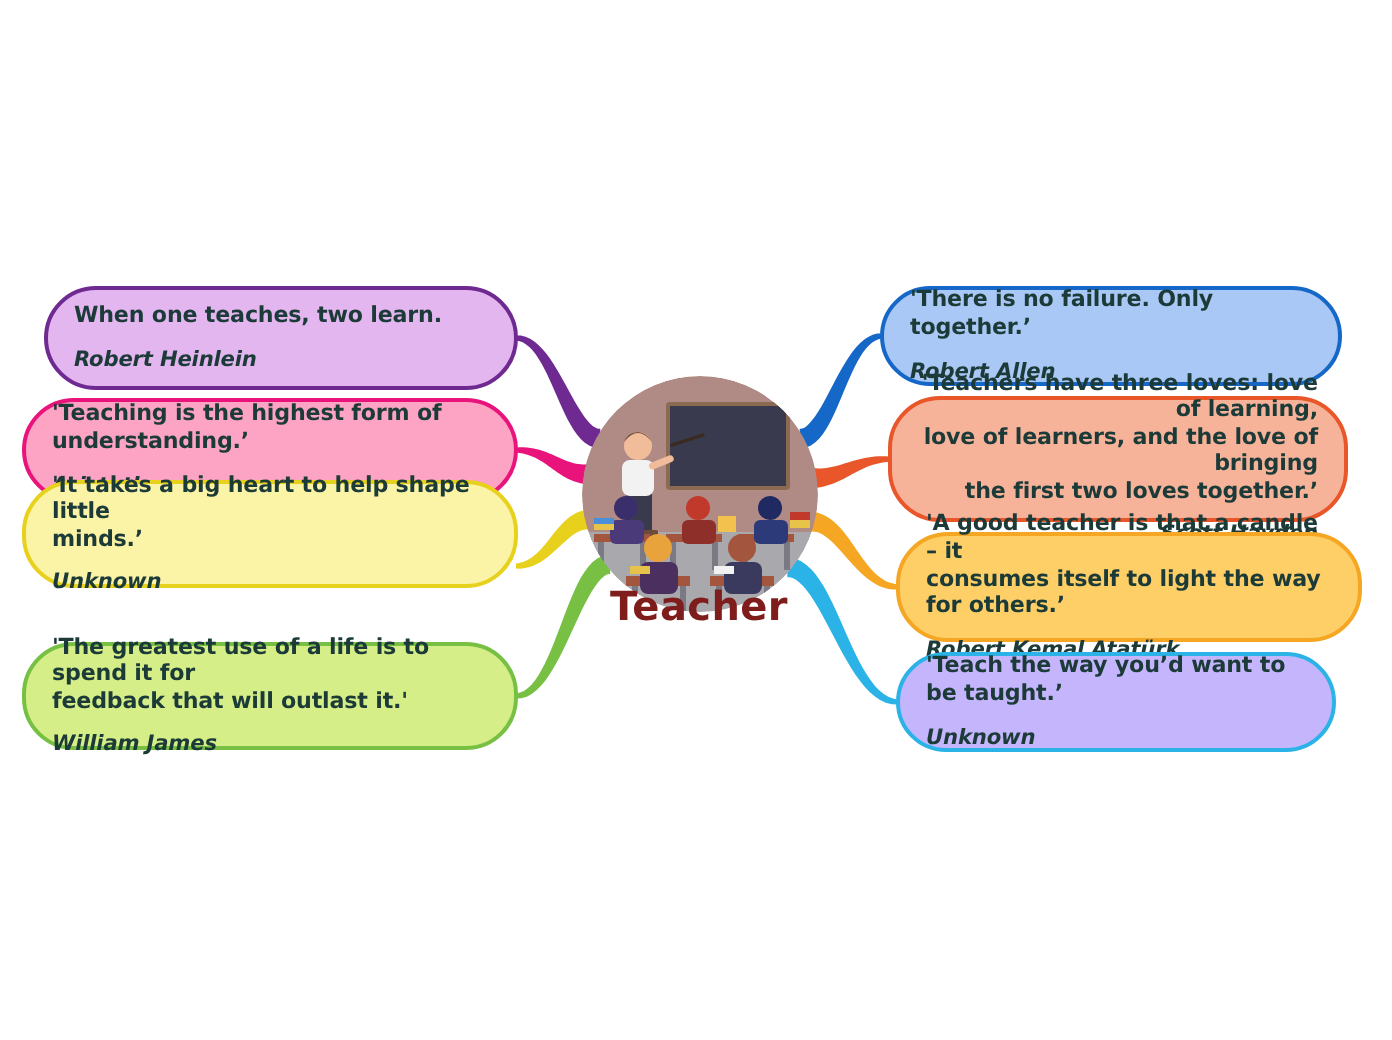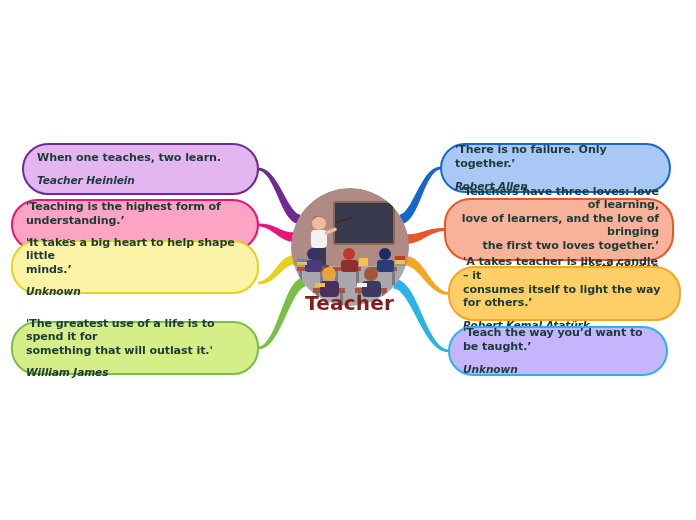--- a/index.html
+++ b/index.html
@@ -88,49 +88,49 @@
       <path d="M258.00,349.30 L260.73,349.12 L263.36,348.32 L265.86,346.97 L268.23,345.14 L270.47,342.91 L272.61,340.32 L274.66,337.43 L276.63,334.28 L278.53,330.92 L280.38,327.40 L282.18,323.75 L283.95,320.02 L285.68,316.26 L287.40,312.52 L289.10,308.84 L290.79,305.28 L292.48,301.88 L294.16,298.69 L295.84,295.78 L297.51,293.19 L299.16,291.00 L300.74,289.25 L302.20,288.02 L303.45,287.30 L304.39,287.05 L305.08,287.09 L305.08,277.09 L301.73,277.70 L298.79,279.10 L296.30,281.03 L294.15,283.33 L292.23,285.94 L290.47,288.81 L288.82,291.93 L287.25,295.25 L285.73,298.75 L284.24,302.40 L282.78,306.16 L281.32,309.98 L279.87,313.83 L278.41,317.66 L276.94,321.44 L275.44,325.11 L273.91,328.63 L272.34,331.96 L270.73,335.05 L269.08,337.86 L267.38,340.34 L265.62,342.46 L263.83,344.17 L261.97,345.46 L260.05,346.31 L258.00,346.70 Z" fill="#77c043"></path>
       <path d="M441.00,166.70 L438.61,166.81 L436.29,167.41 L434.08,168.45 L431.98,169.86 L429.98,171.60 L428.08,173.62 L426.26,175.87 L424.51,178.33 L422.82,180.95 L421.18,183.69 L419.59,186.53 L418.03,189.43 L416.49,192.35 L414.98,195.24 L413.48,198.09 L412.00,200.84 L410.52,203.45 L409.05,205.89 L407.59,208.10 L406.14,210.05 L404.74,211.68 L403.41,212.95 L402.20,213.82 L401.19,214.29 L400.43,214.43 L399.85,214.37 L399.85,224.37 L402.81,223.85 L405.45,222.71 L407.70,221.12 L409.65,219.24 L411.38,217.11 L412.95,214.79 L414.41,212.30 L415.79,209.65 L417.12,206.88 L418.42,204.00 L419.69,201.04 L420.94,198.04 L422.20,195.02 L423.46,192.02 L424.73,189.07 L426.02,186.21 L427.33,183.46 L428.68,180.87 L430.05,178.46 L431.47,176.27 L432.93,174.34 L434.42,172.69 L435.96,171.34 L437.55,170.32 L439.22,169.63 L441.00,169.30 Z" fill="#1668c8"></path>
       <path d="M445.00,228.20 L442.98,228.10 L441.04,228.08 L439.18,228.14 L437.37,228.27 L435.63,228.46 L433.95,228.71 L432.32,229.00 L430.74,229.34 L429.21,229.71 L427.72,230.11 L426.28,230.53 L424.86,230.96 L423.48,231.38 L422.13,231.80 L420.80,232.21 L419.49,232.59 L418.20,232.95 L416.93,233.27 L415.66,233.55 L414.39,233.79 L413.12,233.97 L411.84,234.11 L410.54,234.19 L409.22,234.21 L407.86,234.17 L406.45,234.07 L406.45,244.07 L408.35,243.88 L410.16,243.60 L411.90,243.24 L413.56,242.80 L415.15,242.31 L416.66,241.76 L418.12,241.17 L419.51,240.55 L420.86,239.89 L422.17,239.23 L423.45,238.55 L424.70,237.86 L425.94,237.18 L427.18,236.51 L428.42,235.85 L429.67,235.20 L430.95,234.58 L432.26,233.98 L433.61,233.41 L435.01,232.88 L436.47,232.39 L438.01,231.95 L439.62,231.57 L441.32,231.24 L443.11,230.98 L445.00,230.80 Z" fill="#e8562a"></path>
       <path d="M449.00,292.20 L446.97,291.93 L445.07,291.42 L443.28,290.69 L441.58,289.76 L439.95,288.65 L438.39,287.37 L436.88,285.94 L435.41,284.38 L433.98,282.70 L432.58,280.92 L431.21,279.07 L429.84,277.16 L428.49,275.21 L427.13,273.24 L425.77,271.27 L424.38,269.31 L422.95,267.40 L421.48,265.54 L419.93,263.76 L418.30,262.07 L416.55,260.49 L414.67,259.07 L412.60,257.83 L410.35,256.83 L407.91,256.13 L405.31,255.79 L405.31,265.79 L406.45,265.73 L407.62,265.85 L408.84,266.16 L410.13,266.68 L411.49,267.41 L412.90,268.36 L414.35,269.49 L415.83,270.81 L417.33,272.27 L418.85,273.85 L420.38,275.54 L421.94,277.29 L423.52,279.08 L425.14,280.90 L426.78,282.71 L428.47,284.49 L430.20,286.21 L431.99,287.85 L433.84,289.39 L435.77,290.79 L437.77,292.03 L439.85,293.07 L442.02,293.90 L444.27,294.48 L446.60,294.79 L449.00,294.80 Z" fill="#f5a623"></path>
       <path d="M449.00,349.70 L446.49,349.30 L444.13,348.41 L441.88,347.06 L439.71,345.28 L437.62,343.10 L435.58,340.55 L433.61,337.67 L431.69,334.50 L429.83,331.09 L428.00,327.49 L426.22,323.74 L424.46,319.88 L422.72,315.96 L420.99,312.02 L419.25,308.10 L417.51,304.26 L415.73,300.52 L413.91,296.93 L412.04,293.52 L410.07,290.33 L407.98,287.40 L405.73,284.75 L403.23,282.44 L400.41,280.54 L397.21,279.21 L393.66,278.64 L393.66,288.64 L394.88,288.65 L396.24,289.00 L397.81,289.81 L399.56,291.11 L401.41,292.91 L403.33,295.16 L405.26,297.80 L407.21,300.77 L409.17,304.01 L411.12,307.48 L413.08,311.11 L415.05,314.87 L417.04,318.68 L419.06,322.52 L421.11,326.32 L423.20,330.05 L425.35,333.65 L427.56,337.08 L429.85,340.30 L432.22,343.24 L434.70,345.87 L437.30,348.14 L440.03,349.97 L442.90,351.33 L445.90,352.12 L449.00,352.30 Z" fill="#2bb3e8"></path>
     </svg>
 
   <div id="nodes-layer">
       <div class="node" style="left: 22px; top: 143px; width: 237px; height: 52px; background: rgb(227, 182, 240); border-color: rgb(111, 42, 145);">
         <div class="quote">When one teaches, two learn.</div>
-        <div class="author">Teacher Heinlein</div>
+        <div class="author">Robert Heinlein</div>
       </div>
       <div class="node" style="left: 11px; top: 199px; width: 248px; height: 52px; background: rgb(253, 163, 195); border-color: rgb(233, 19, 124);">
         <div class="quote">'Teaching is the highest form of
 understanding.’</div>
         <div class="author">Aristotle</div>
       </div>
       <div class="node" style="left: 11px; top: 240px; width: 248px; height: 54px; background: rgb(251, 243, 166); border-color: rgb(232, 209, 28);">
         <div class="quote">'It takes a big heart to help shape little
 minds.’</div>
         <div class="author">Unknown</div>
       </div>
       <div class="node" style="left: 11px; top: 321px; width: 248px; height: 54px; background: rgb(214, 238, 136); border-color: rgb(119, 192, 67);">
         <div class="quote">'The greatest use of a life is to spend it for
-something that will outlast it.'</div>
+feedback that will outlast it.'</div>
         <div class="author">William James</div>
       </div>
       <div class="node" style="left: 440px; top: 143px; width: 231px; height: 50px; background: rgb(169, 200, 245); border-color: rgb(22, 104, 200);">
         <div class="quote">'There is no failure. Only together.’</div>
         <div class="author">Robert Allen</div>
       </div>
       <div class="node" style="left: 444px; top: 198px; width: 230px; height: 63px; background: rgb(247, 179, 154); border-color: rgb(232, 86, 42); text-align: right;">
         <div class="quote">'Teachers have three loves: love of learning,
 love of learners, and the love of bringing
 the first two loves together.’</div>
         <div class="author">Scott Hayden</div>
       </div>
       <div class="node" style="left: 448px; top: 266px; width: 233px; height: 55px; background: rgb(253, 207, 102); border-color: rgb(245, 166, 35);">
-        <div class="quote">'A takes teacher is like a candle – it
+        <div class="quote">'A good teacher is that a candle – it
 consumes itself to light the way for others.’</div>
         <div class="author">Robert Kemal Atatürk</div>
       </div>
       <div class="node" style="left: 448px; top: 326px; width: 220px; height: 50px; background: #c4b5fd; border-color: rgb(43, 179, 232);">
         <div class="quote">'Teach the way you’d want to be taught.’</div>
         <div class="author">Unknown</div>
       </div>
     </div>
 
   <div id="center-group">

